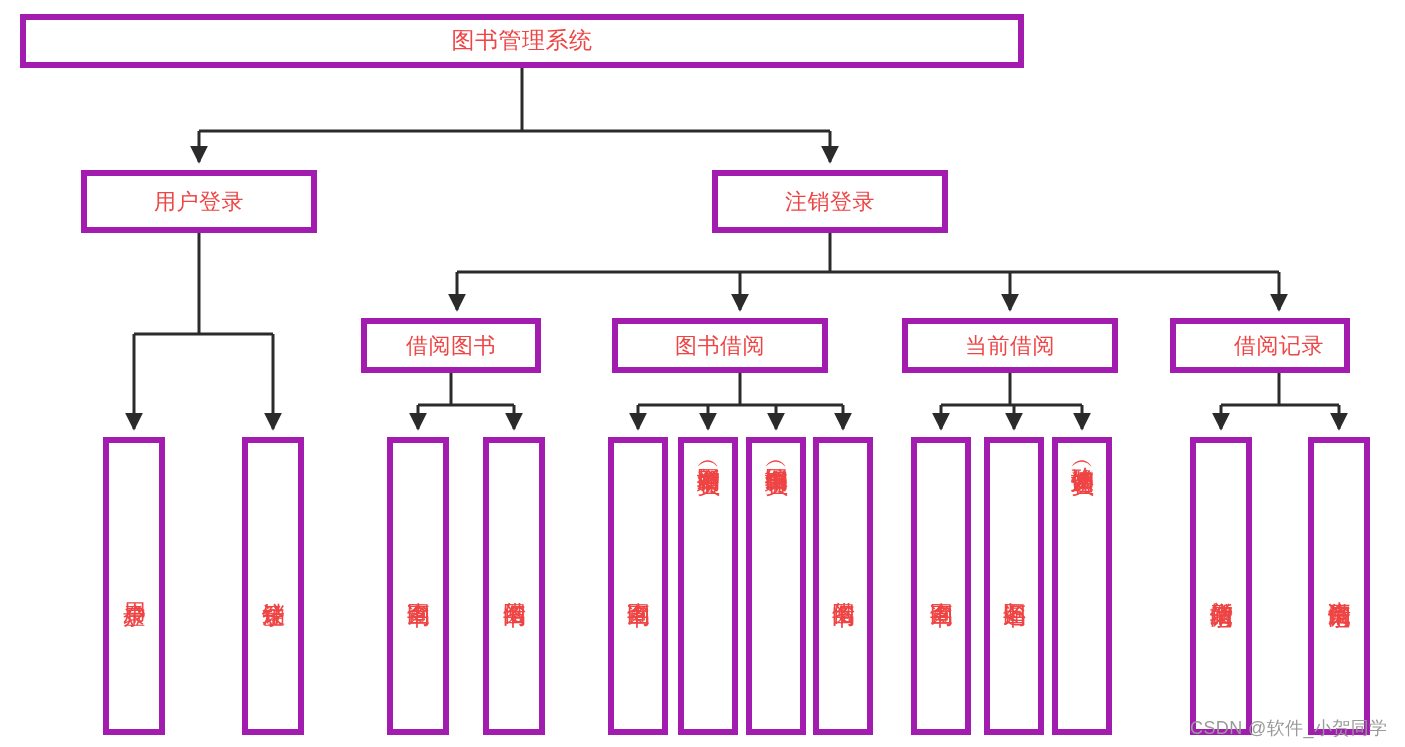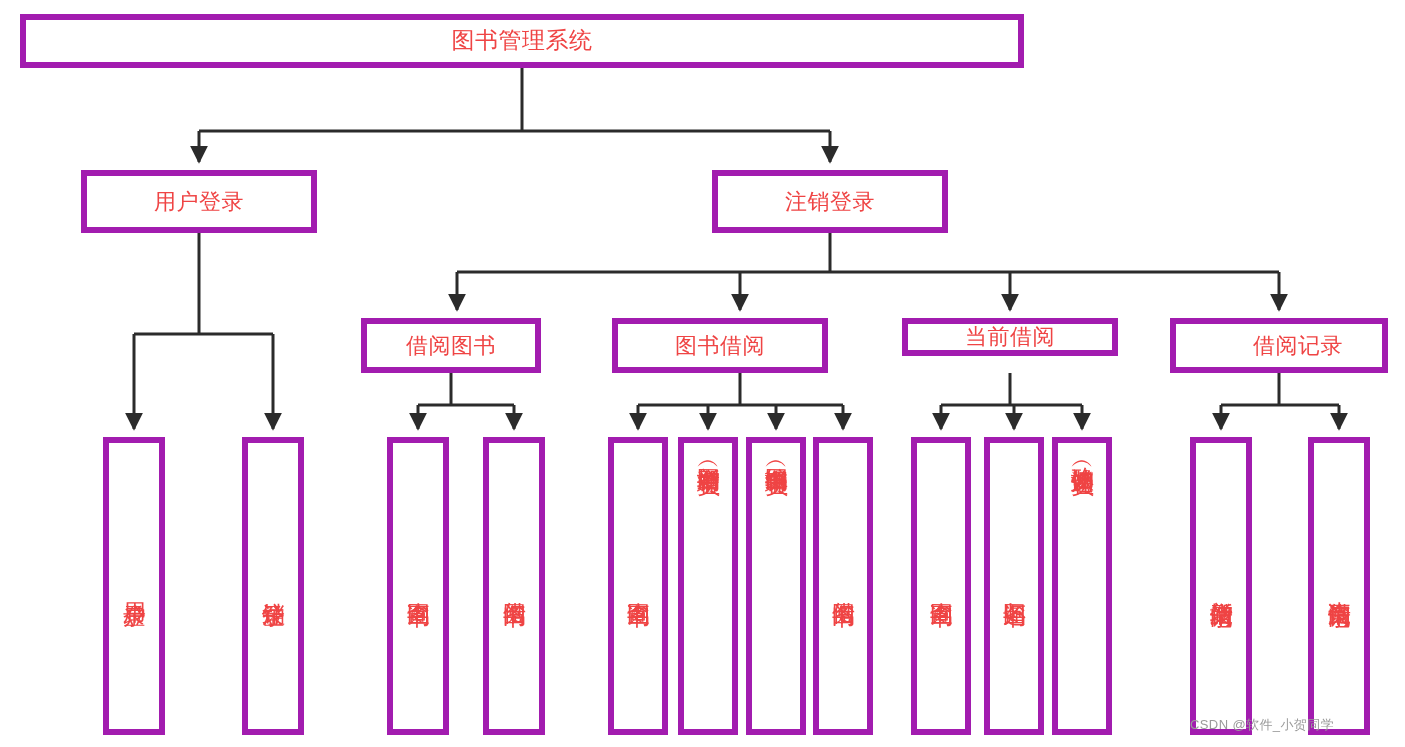--- a/index.html
+++ b/index.html
@@ -64,21 +64,21 @@
     white-space: nowrap;
   }
   .node.vert.short {
     align-items: center;
     padding-top: 0;
   }
   #watermark {
     position: absolute;
     left: 1190px;
     top: 716px;
-    font-size: 13px;
+    font-size: 18px;
     color: #9a9a9a;
     white-space: nowrap;
     letter-spacing: 0.4px;
     text-align: right;
   }
 </style>
 </head>
 <body>
 
 <div id="canvas">
@@ -144,24 +144,24 @@
   <div class="node horiz" style="left:712px; top:170px; width:236px; height:63px;">
     <span class="node-label">注销登录</span>
   </div>
 
   <div class="node horiz" style="left:361px; top:318px; width:180px; height:55px;">
     <span class="node-label">借阅图书</span>
   </div>
   <div class="node horiz" style="left:612px; top:318px; width:216px; height:55px;">
     <span class="node-label">图书借阅</span>
   </div>
-  <div class="node horiz" style="left:902px; top:318px; width:216px; height:38px;">
+  <div class="node horiz" style="left:902px; top:318px; width:216px; height:55px;">
     <span class="node-label">当前借阅</span>
   </div>
-  <div class="node horiz" style="left:1170px; top:318px; width:218px; height:55px;padding-left:38px;">
+  <div class="node horiz" style="left:1170px; top:318px; width:180px; height:55px;padding-left:38px;">
     <span class="node-label">借阅记录</span>
   </div>
 
   <div class="node vert short" style="left:103px; top:437px; width:62px; height:298px;">
     <span class="node-label">用户登录</span>
   </div>
   <div class="node vert short" style="left:242px; top:437px; width:62px; height:298px;">
     <span class="node-label">注销登录</span>
   </div>
 

